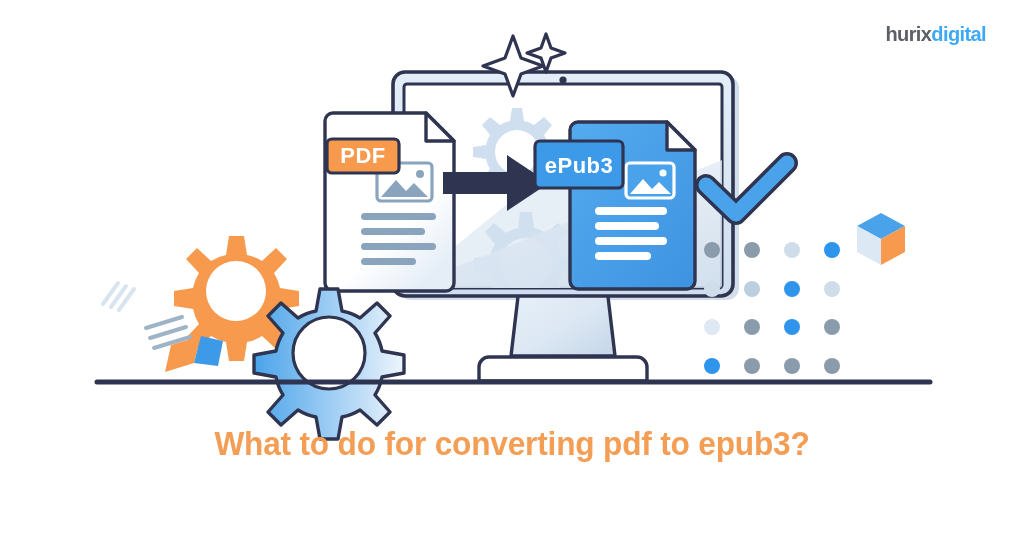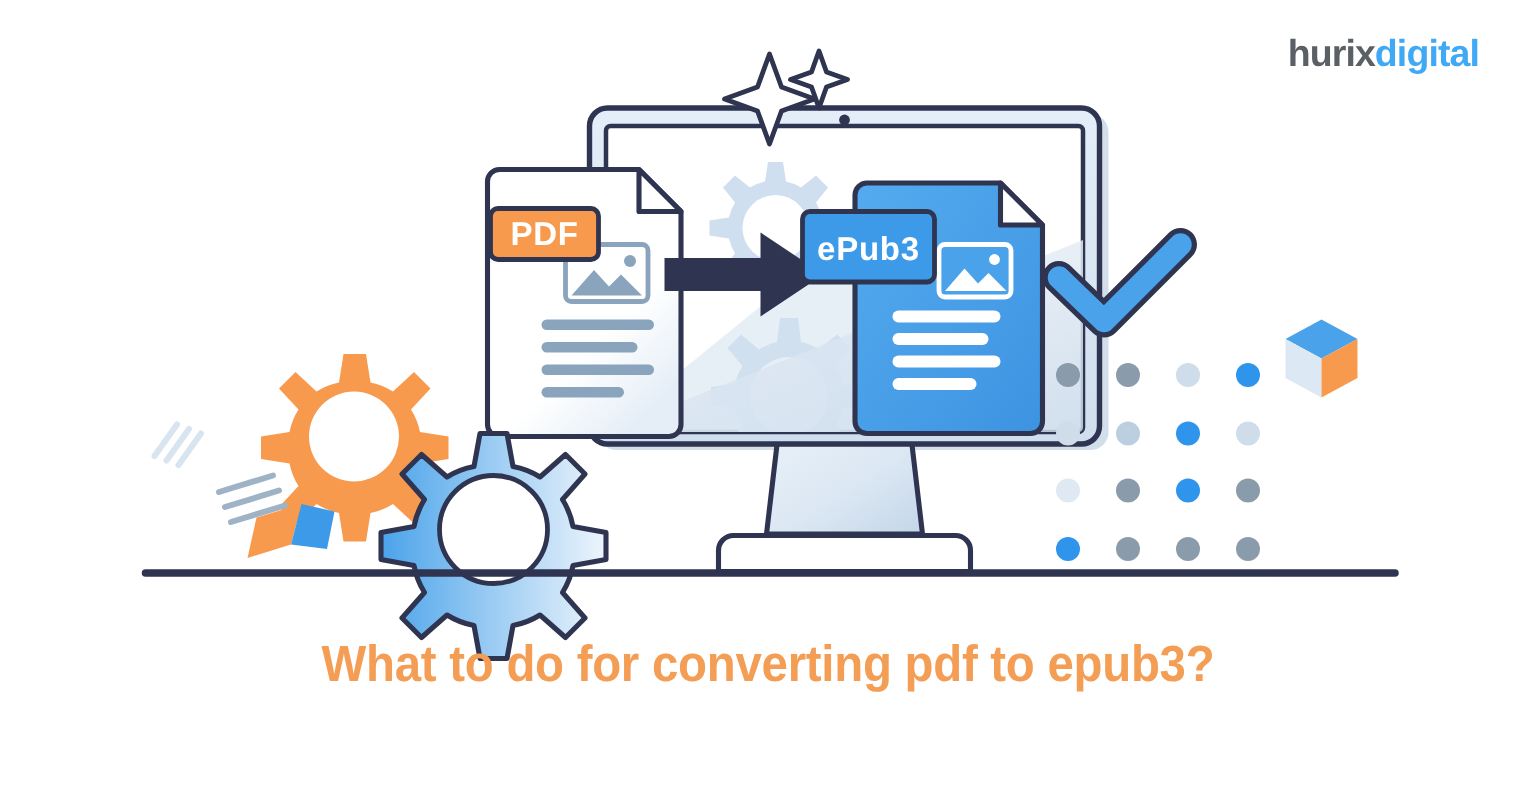--- a/index.html
+++ b/index.html
@@ -25,21 +25,21 @@
   #artboard svg {
     display: block;
     width: 1024px;
     height: 536px;
   }
   
   .logo {
     position: absolute;
     top: 24px;
     right: 38px;
-    font-size: 25px;
+    font-size: 20px;
     font-weight: 700;
     letter-spacing: -0.6px;
     line-height: 1;
     white-space: nowrap;
     user-select: none;
   }
   .logo .part-hurix { color: #5b5f66; }
   .logo .part-digital { color: #3fa9f5; }
 
   

